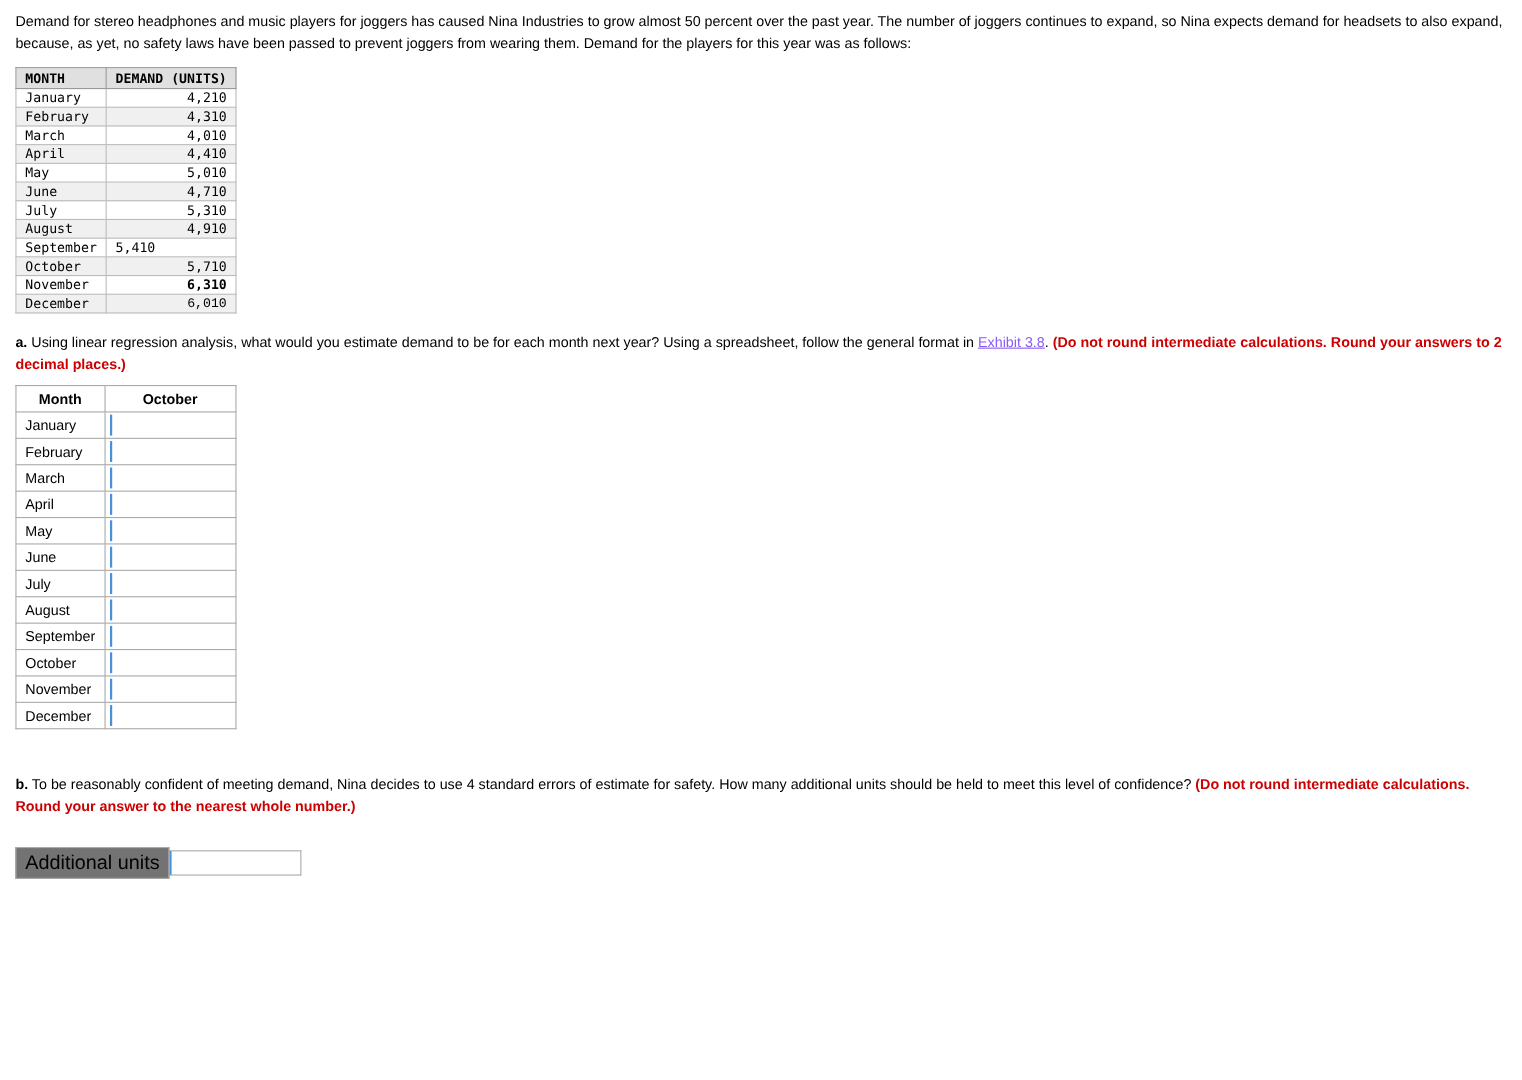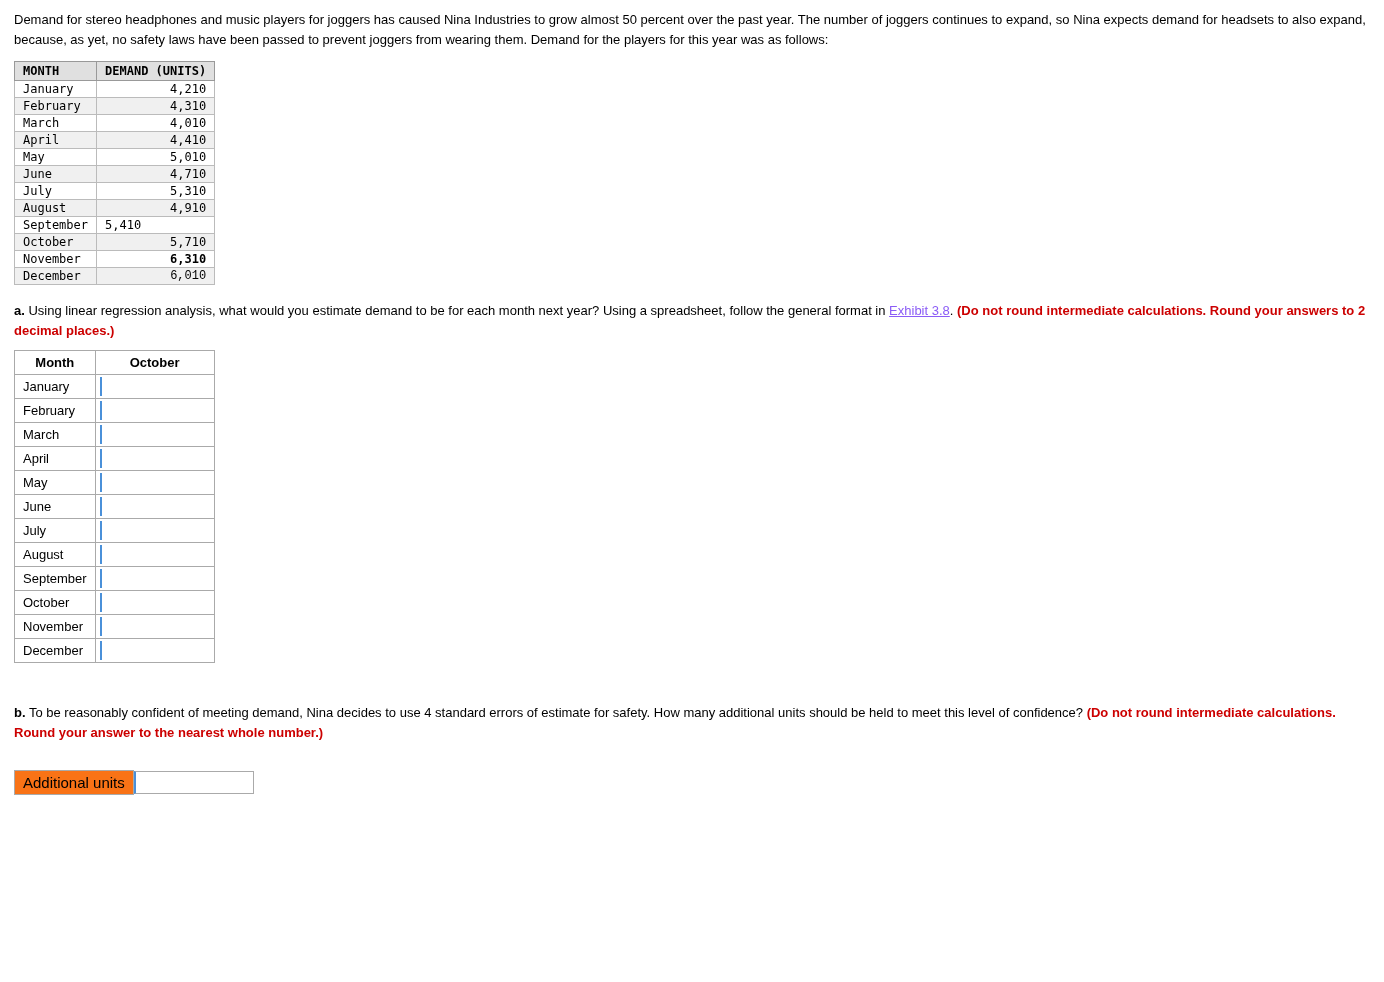--- a/index.html
+++ b/index.html
@@ -85,22 +85,22 @@
       background: #fff;
     }
     .additional-row {
       display: flex;
       align-items: center;
       margin-top: 6px;
     }
     .additional-label {
       border: 1px solid #aaa;
       padding: 3px 8px;
-      font-size: 15px;
-      background: #f97316;
+      font-size: 18px;
+      background: #737373;
       white-space: nowrap;
     }
     .additional-input {
       border: 1px solid #aaa;
       border-left: 2px solid #4a90d9;
       padding: 3px 4px;
       width: 120px;
       font-size: 13px;
       outline: none;
     }

